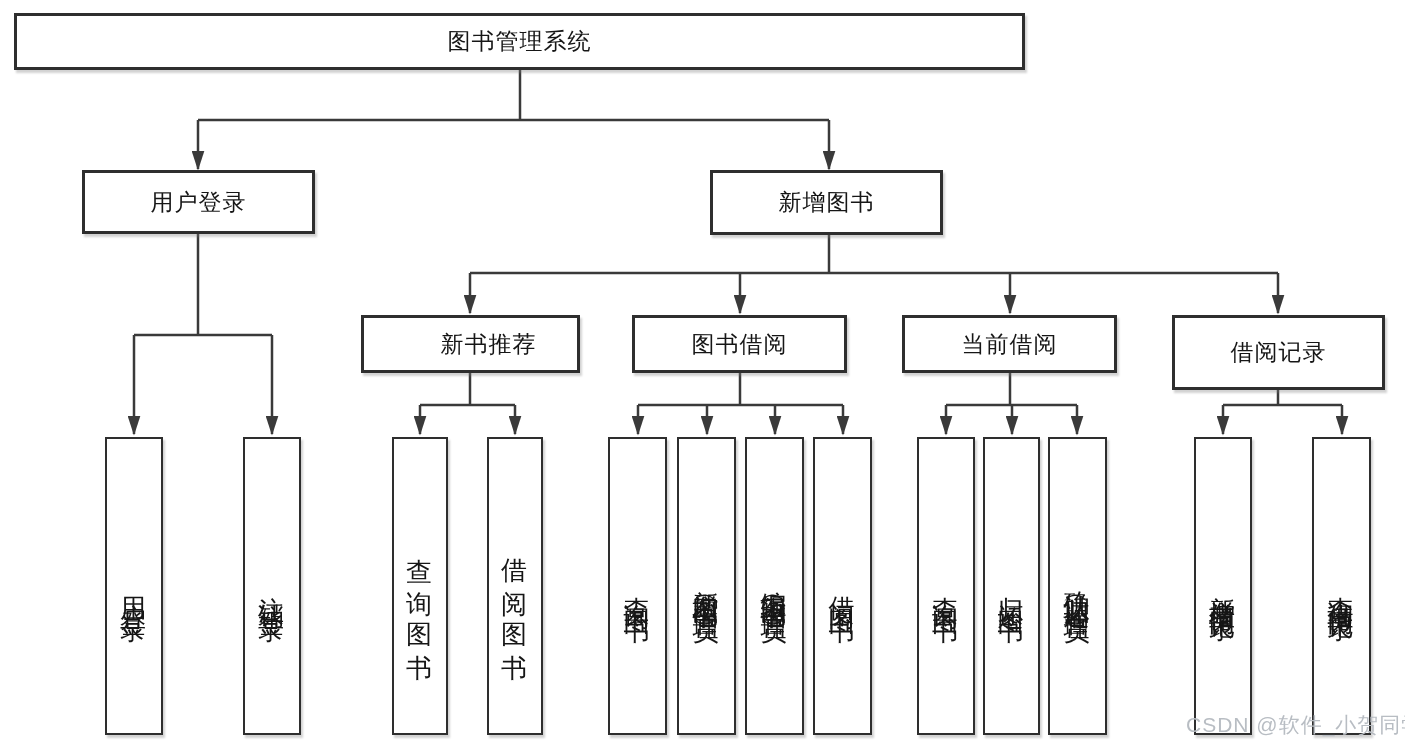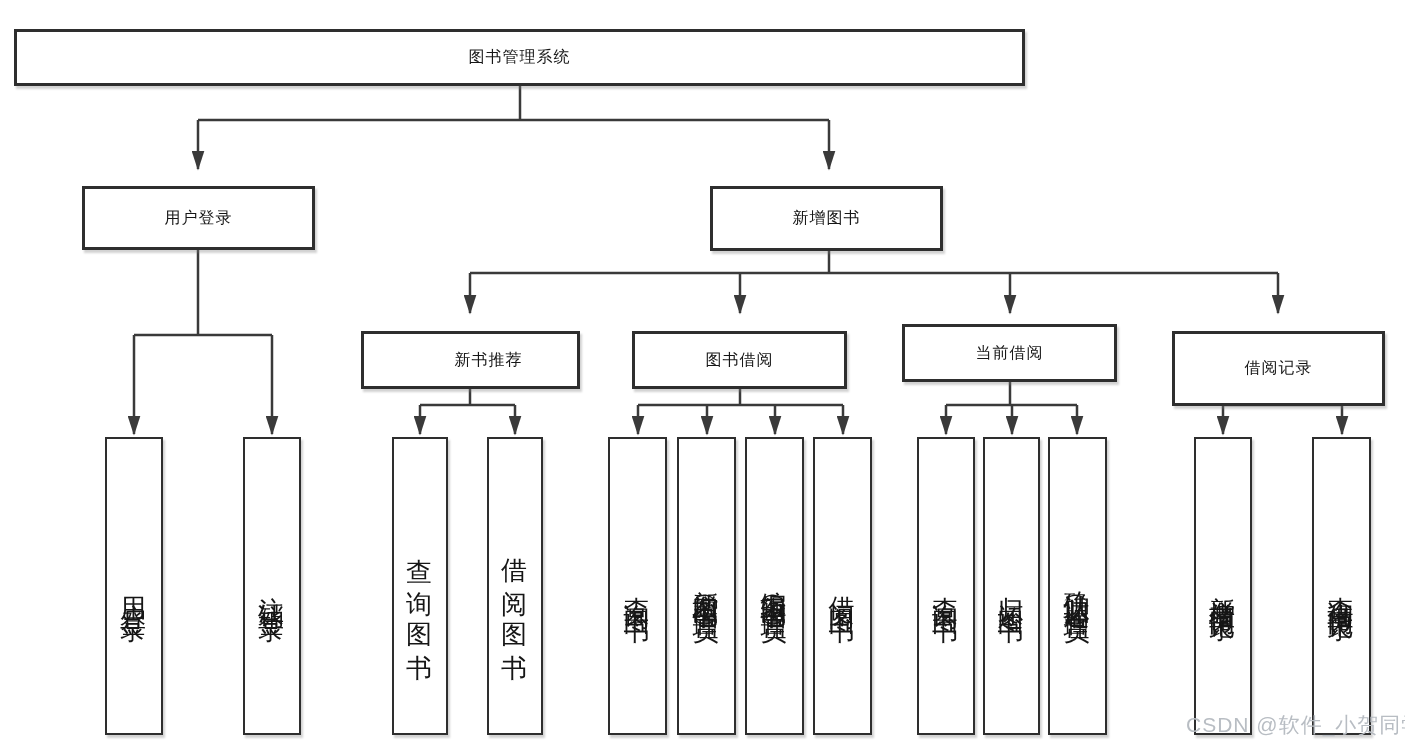--- a/index.html
+++ b/index.html
@@ -25,23 +25,22 @@
     box-sizing: border-box;
     background: #ffffff;
     border: 3px solid #2e2e2e;
     color: #161616;
     display: flex;
     align-items: center;
     justify-content: center;
     box-shadow: 2px 3px 2px rgba(125,125,125,0.35);
   }
   .hbox {
-    font-size: 16px;
+    font-size: 23px;
     letter-spacing: 1px;
-    margin-top: 16px;
   }
   .vbox {
     border-width: 2.5px;
     font-size: 26px;
   }
   .vtext {
     writing-mode: vertical-rl;
     text-orientation: mixed;
     white-space: nowrap;
   }
@@ -137,21 +136,21 @@
   <div class="box hbox" style="left:710px; top:170px; width:233px; height:65px;">
     <span>新增图书</span>
   </div>
 
   <div class="box hbox" style="left:361px; top:315px; width:219px; height:58px;padding-left:36px;">
     <span>新书推荐</span>
   </div>
   <div class="box hbox" style="left:632px; top:315px; width:215px; height:58px;font-family:Liberation Serif, serif;">
     <span>图书借阅</span>
   </div>
-  <div class="box hbox" style="left:902px; top:308px; width:215px; height:58px;">
+  <div class="box hbox" style="left:902px; top:315px; width:215px; height:58px;">
     <span>当前借阅</span>
   </div>
   <div class="box hbox" style="left:1172px; top:315px; width:213px; height:75px;">
     <span>借阅记录</span>
   </div>
 
   <div class="box vbox sp-med" style="left:105px; top:437px; width:58px; height:298px;">
     <span class="vtext">用户登录</span>
   </div>
   <div class="box vbox sp-med" style="left:243px; top:437px; width:58px; height:298px;">

